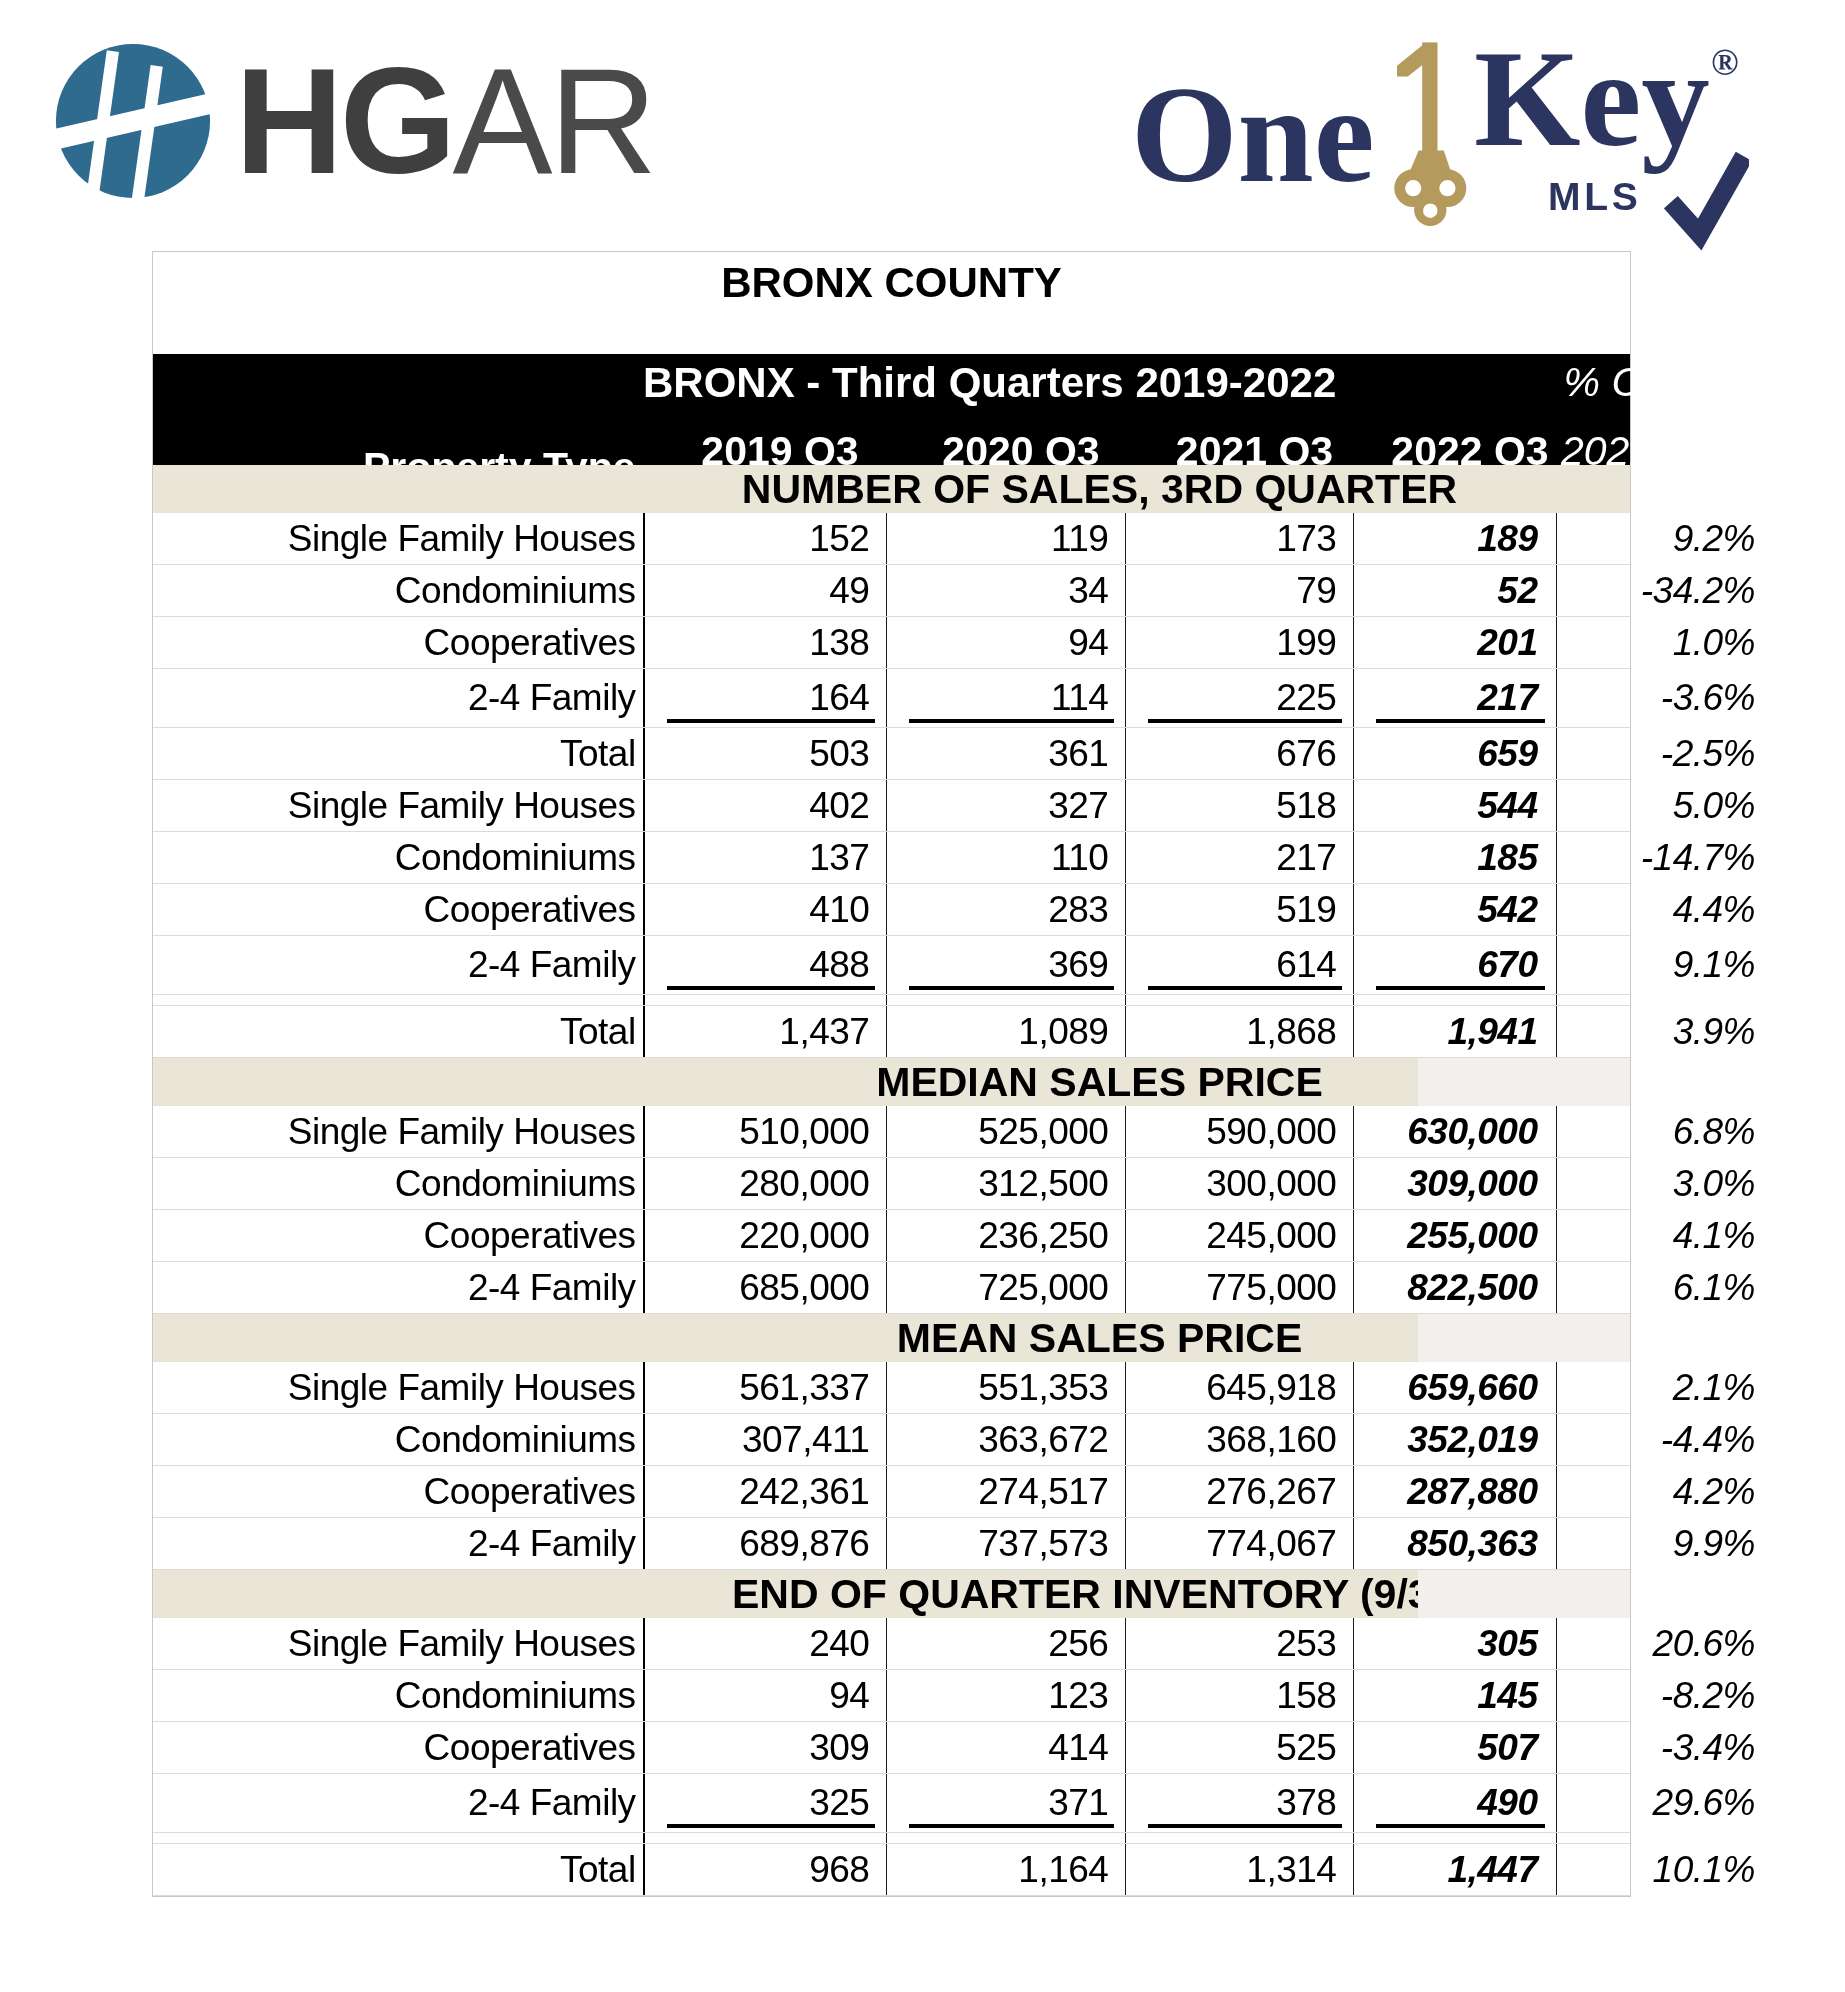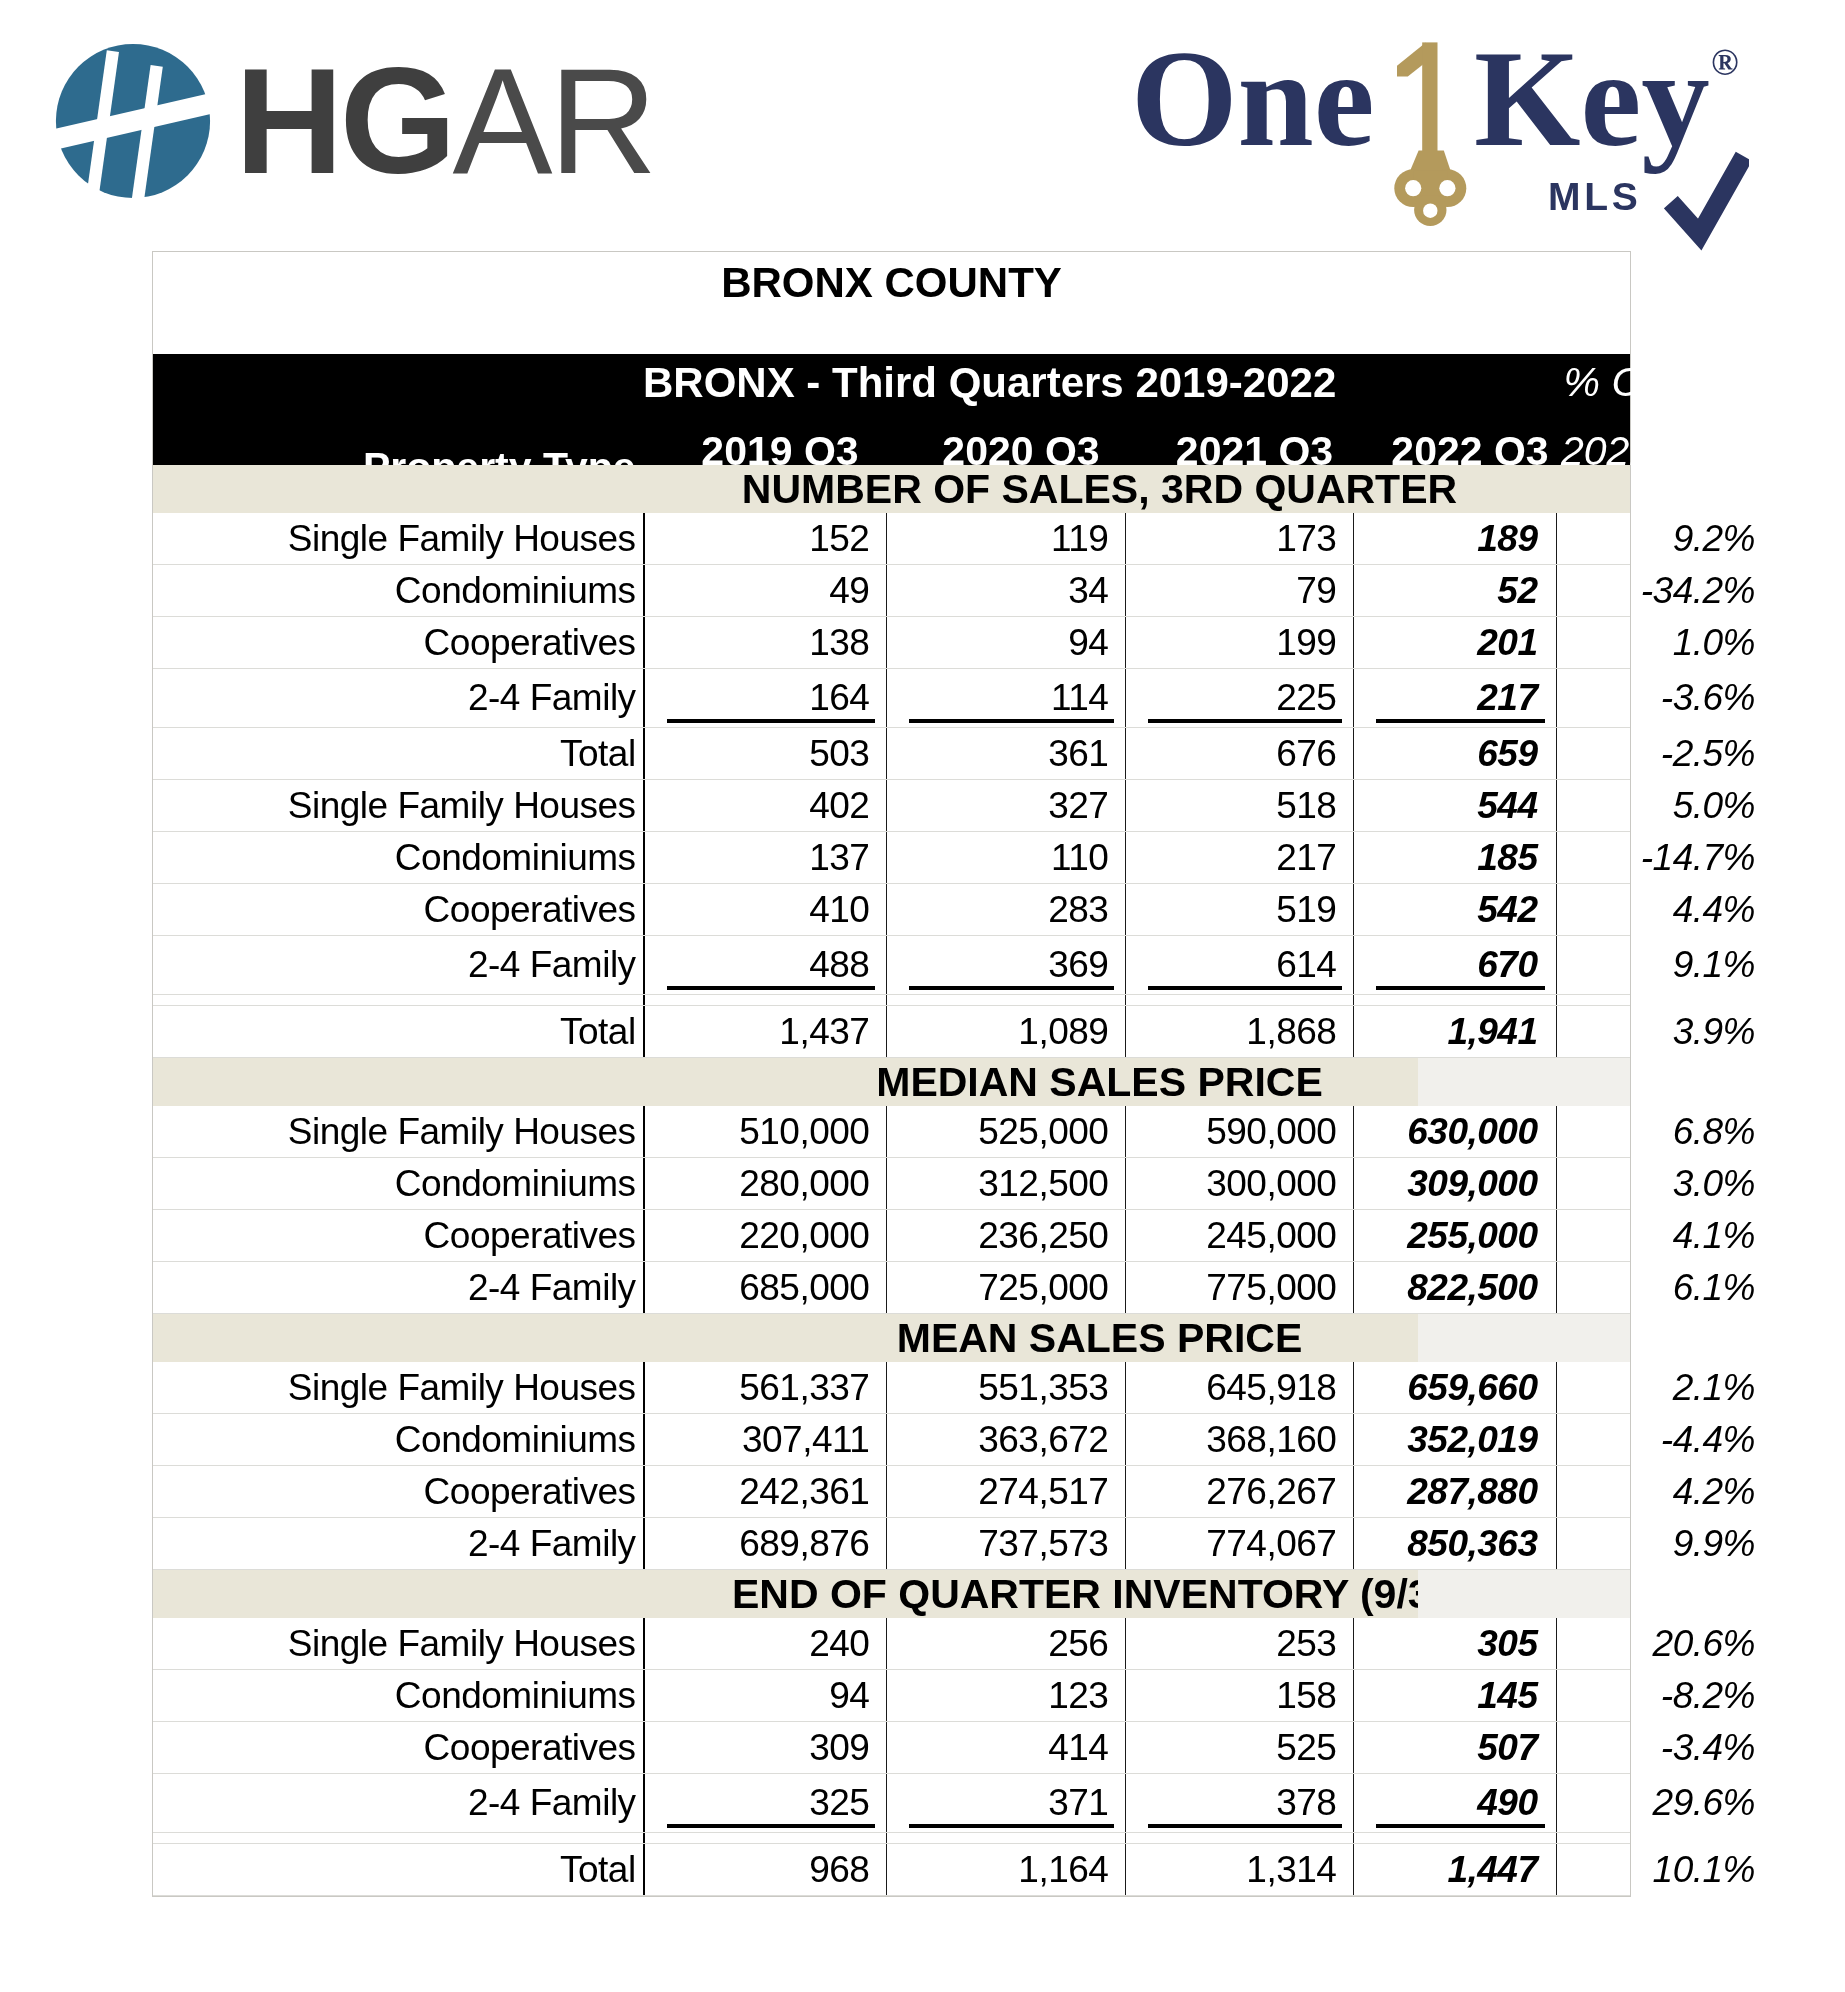--- a/index.html
+++ b/index.html
@@ -9,21 +9,21 @@
   }
   
   .hgar{position:absolute;left:51px;top:39px;height:171px;display:flex;}
   .hgar-mark{width:164px;height:164px;flex:0 0 auto;}
   .hgar-word{margin-left:20px;font-size:150px;line-height:164px;letter-spacing:-3.7px;white-space:nowrap;}
   .hgar-word .hg{font-weight:700;color:var(--hgar-text);}
   .hgar-word .ar{font-weight:400;color:#4a4a4a;}
   .onekey{position:absolute;left:1131px;top:35px;width:637px;height:198px;}
   .ok-one,.ok-key{position:absolute;top:-5.5px;font-family:"Liberation Serif", serif;font-weight:700;
     font-size:137px;line-height:138px;color:var(--onekey-navy);white-space:nowrap;}
-  .ok-one{left:0;}
+  .ok-one{left:0;margin-top:36px;}
   .ok-key{left:343px;}
   .ok-reg{position:absolute;left:580px;top:5.5px;font-family:"Liberation Serif", serif;font-weight:700;
     font-size:37px;color:var(--onekey-navy);}
   .ok-keyicon{position:absolute;left:255px;top:1.8px;width:85px;height:189px;}
   .ok-mls{position:absolute;left:417px;top:140px;font-weight:700;font-size:39px;letter-spacing:3.7px;
     color:var(--onekey-navy);}
   .ok-swoosh{position:absolute;left:533px;top:114px;width:85px;height:103px;}
   
   .sheet{position:absolute;left:152px;top:251px;width:1479px;border:1.8px solid #c9c8c3;background:#fff;box-sizing:border-box;}
   .county-row{height:102px;}

